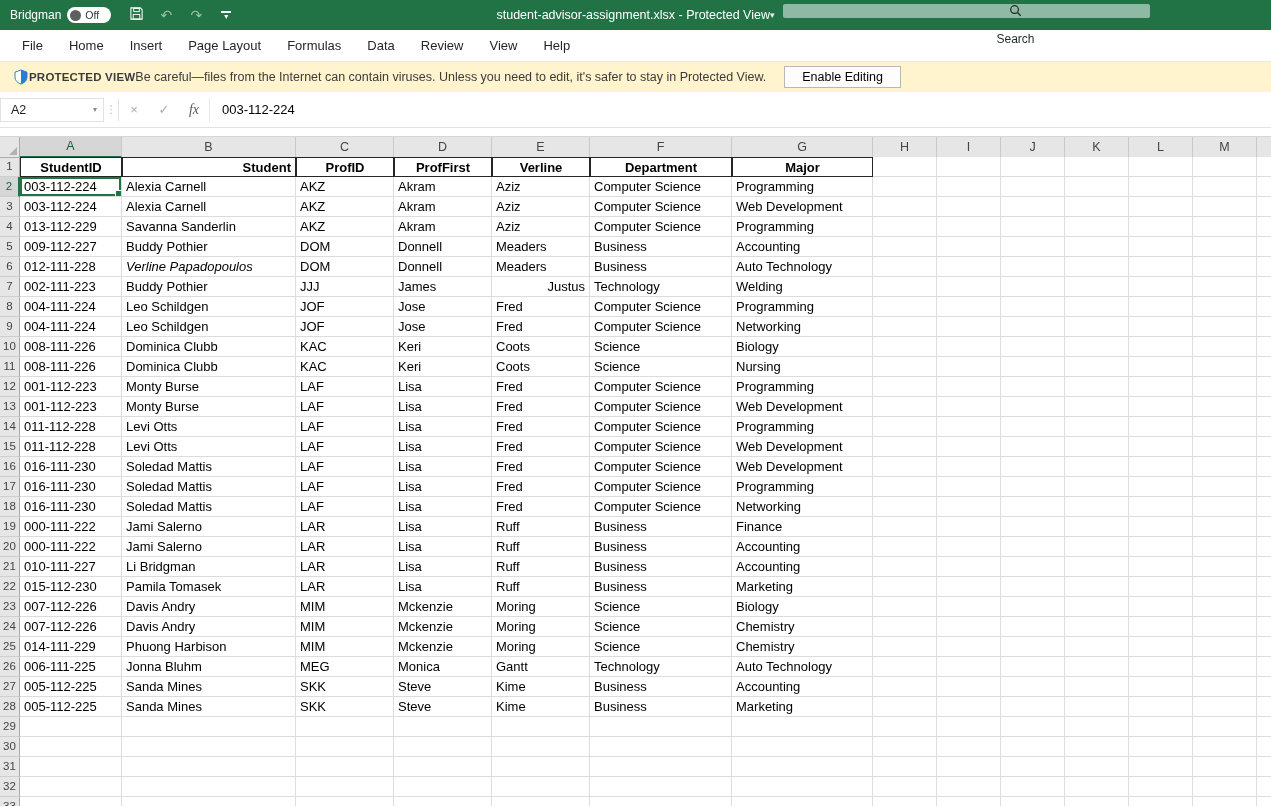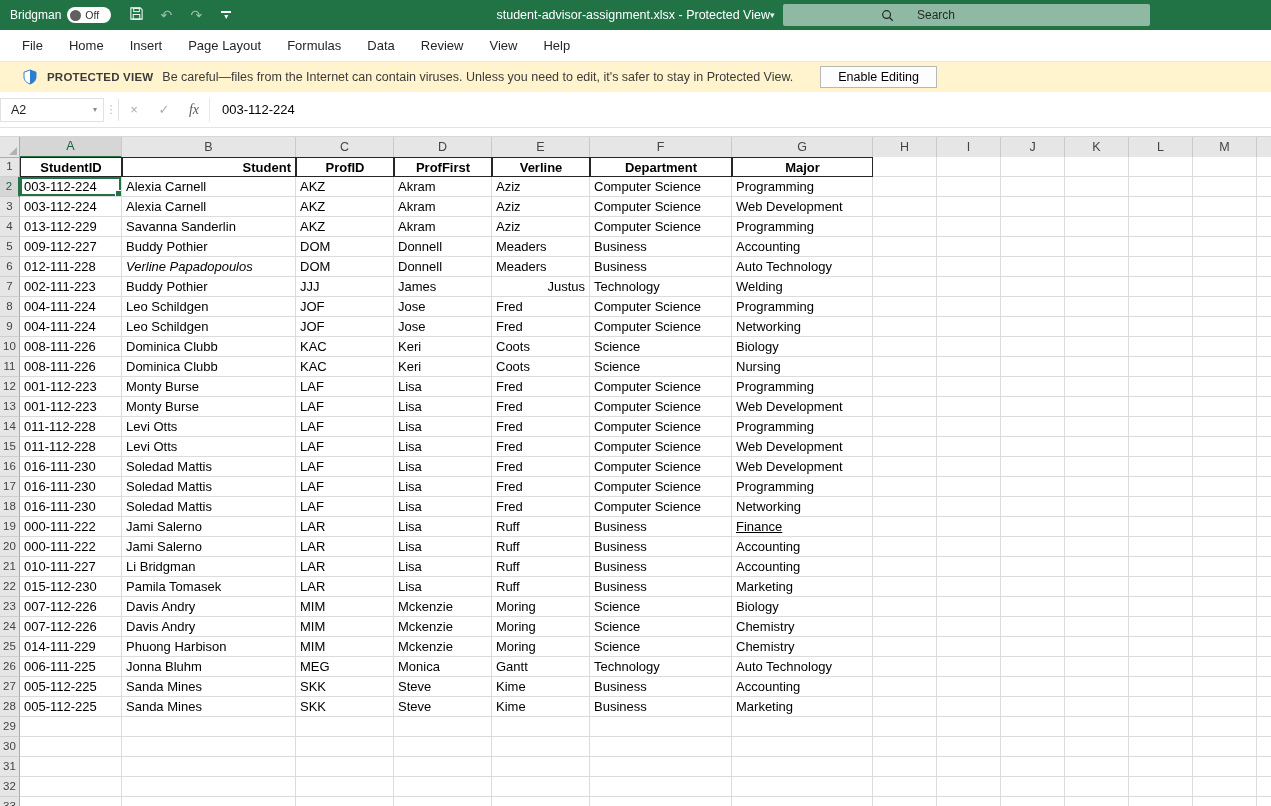--- a/index.html
+++ b/index.html
@@ -22,29 +22,29 @@
   .toggle{width:44px;height:16px;background:#fff;border-radius:8px;display:inline-flex;align-items:center;gap:4px;padding:0 3px;}
   .knob{width:11px;height:11px;border-radius:50%;background:#5f5f5f;flex:0 0 auto;}
   .toggle-label{font-size:10.5px;color:#333;line-height:1;}
   .tb-icon{width:30px;height:30px;display:inline-flex;align-items:center;justify-content:center;font-size:14px;color:#fff;}
   .tb-icon.disabled{opacity:.55;}
   .qat{flex-direction:column;gap:1px;}
   .qat-bar{width:10px;height:2px;background:#fff;display:block;}
   .qat-chev{font-size:8px;line-height:6px;}
   .doc-title{position:absolute;left:50%;transform:translateX(-50%);font-size:12.5px;display:flex;align-items:center;gap:0;white-space:nowrap;}
   .title-chev{font-size:9px;opacity:.9;}
-  .search-box{position:absolute;left:783px;top:4px;width:367px;height:22px;background:rgba(255,255,255,.5);border-radius:2px;display:flex;align-items:center;gap:23px;padding:0 0 0 98px;font-size:12px;color:#1d2b23;}
+  .search-box{position:absolute;left:783px;top:4px;width:367px;height:14px;background:rgba(255,255,255,.5);border-radius:2px;display:flex;align-items:center;gap:15px;padding:0 0 0 98px;font-size:12px;color:#1d2b23;flex-direction:column;}
   .search-icon{display:inline-flex;}
 
   
   .tabrow{height:32px;background:#fff;display:flex;align-items:center;padding-left:9px;border-bottom:1px solid #E8E8E8;}
   .rtab{padding:0 13px;font-size:13px;color:#262626;line-height:32px;}
 
   
-  .msgbar{height:30px;background:var(--msg-bg);display:flex;align-items:center;padding-left:22px;gap:9px;}
+  .msgbar{height:30px;background:var(--msg-bg);display:flex;align-items:center;padding-left:13px;}
   .shield{display:inline-flex;flex:0 0 auto;}
   .msg-label{font-size:11.5px;font-weight:bold;color:#3b3b3b;letter-spacing:.2px;white-space:nowrap;}
   .msg-text{font-size:12.5px;color:#3b3b3b;white-space:nowrap;}
   .enable-btn{margin-left:18px;background:#FDFDFD;border:1px solid #B8B8B8;font-size:12.5px;padding:3px 17px;white-space:nowrap;}
 
   
   .formulabar{height:36px;display:flex;align-items:center;border-bottom:1px solid #E3E3E3;background:#fff;}
   .namebox{width:104px;height:24px;display:flex;align-items:center;padding-left:10px;font-size:12.5px;color:#222;border:1px solid #E1E1E1;margin-left:0;}
   .nb-chev{margin-left:auto;margin-right:6px;font-size:8px;color:#8a8a8a;}
   .fb-dots{width:14px;text-align:center;color:#B5B5B5;font-size:11px;}
@@ -486,21 +486,21 @@
           <div class="cell filler"></div>
         </div>
         <div class="grid-row">
           <div class="row-hdr">19</div>
           <div class="cell" style="width: 102px;">000-111-222</div>
           <div class="cell" style="width: 174px;">Jami Salerno</div>
           <div class="cell" style="width: 98px;">LAR</div>
           <div class="cell" style="width: 98px;">Lisa</div>
           <div class="cell" style="width: 98px;">Ruff</div>
           <div class="cell" style="width: 142px;">Business</div>
-          <div class="cell" style="width: 141px; text-decoration: underline;">Finance</div>
+          <div class="cell" style="width: 141px;">Finance</div>
           <div class="cell" style="width: 64px;"></div>
           <div class="cell" style="width: 64px;"></div>
           <div class="cell" style="width: 64px;"></div>
           <div class="cell" style="width: 64px;"></div>
           <div class="cell" style="width: 64px;"></div>
           <div class="cell" style="width: 64px;"></div>
           <div class="cell filler"></div>
         </div>
         <div class="grid-row">
           <div class="row-hdr">20</div>

